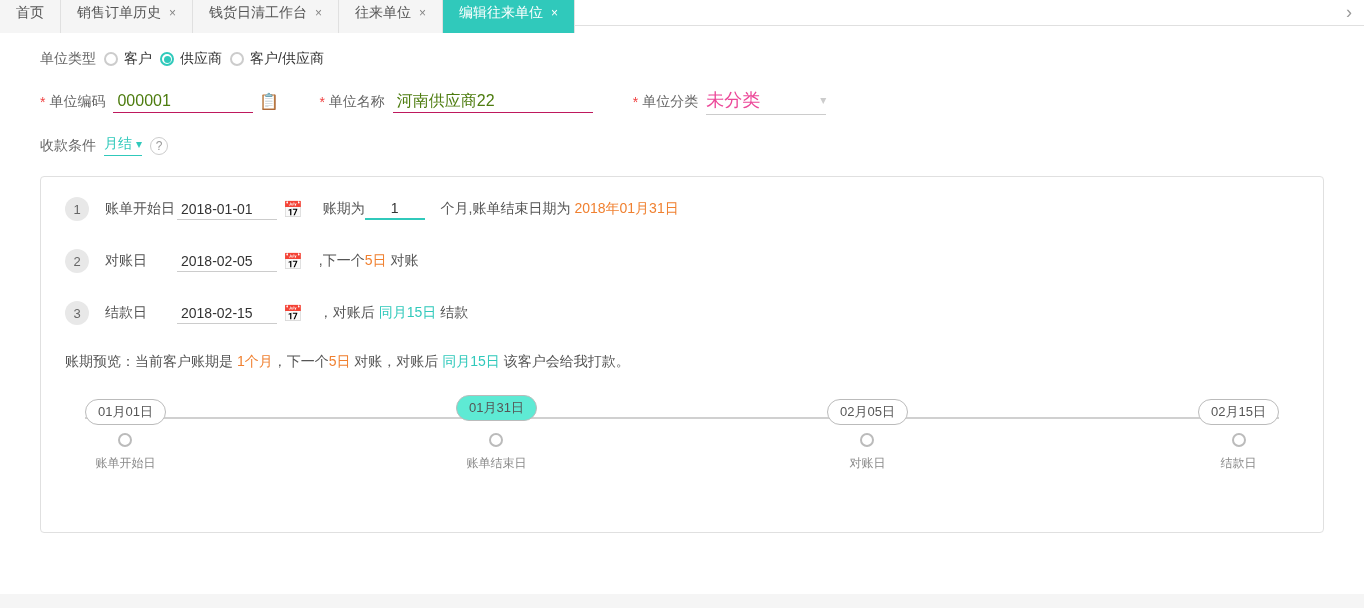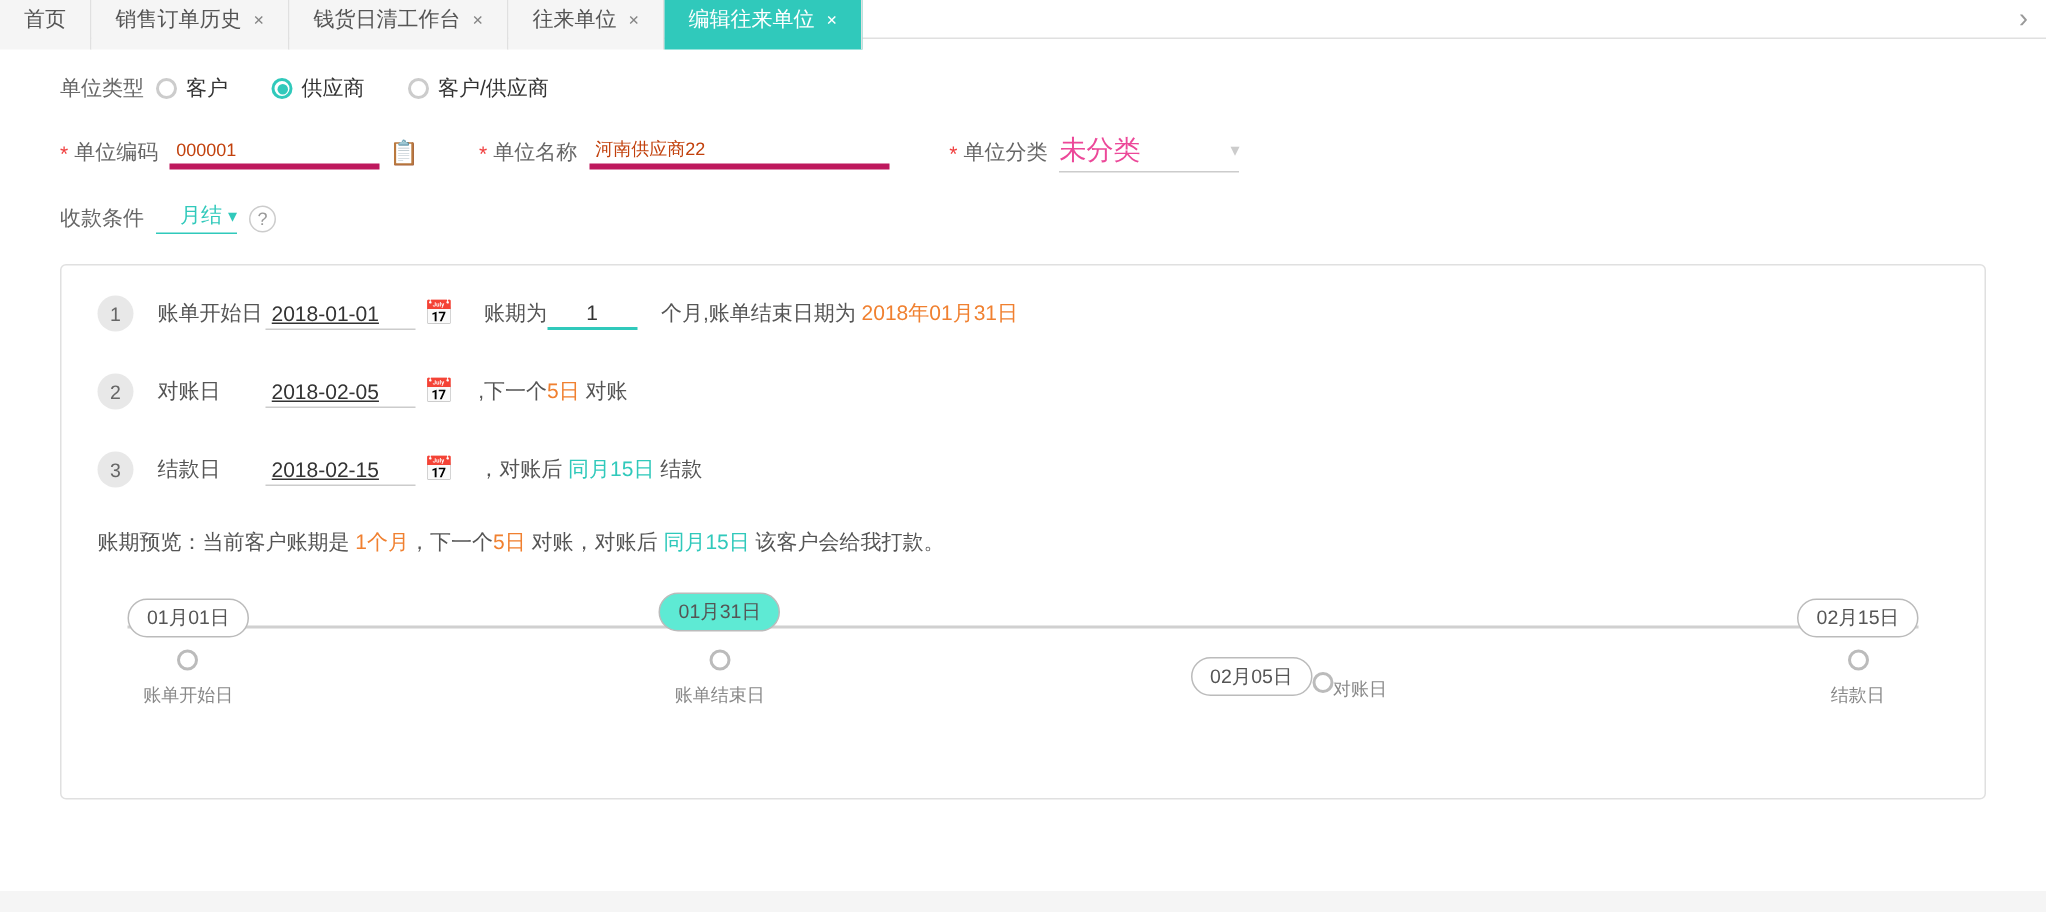--- a/index.html
+++ b/index.html
@@ -66,21 +66,21 @@
       color: #666;
       margin-right: 8px;
       white-space: nowrap;
     }
     .required-star { color: #f04040; margin-right: 4px; }
 
     
     .radio-group {
       display: flex;
       align-items: center;
-      gap: 29px;
+      gap: 8px;
     }
     .radio-item {
       display: flex;
       align-items: center;
       gap: 6px;
       cursor: pointer;
     }
     .radio-circle {
       width: 14px;
       height: 14px;
@@ -97,25 +97,25 @@
       content: '';
       width: 7px;
       height: 7px;
       background: #30c9bb;
       border-radius: 50%;
     }
 
     
     .form-input {
       border: none;
-      border-bottom: 4px solid #be185d;
+      border-bottom: 1px solid #be185d;
       outline: none;
-      font-size: 12px;
+      font-size: 16px;
       padding: 2px 4px;
-      color: #c2410c;
+      color: #4d7c0f;
       background: transparent;
       width: 140px;
     }
 
     .field-group {
       display: flex;
       align-items: center;
       margin-right: 40px;
     }
 
@@ -128,21 +128,20 @@
 
     .select-wrapper {
       display: flex;
       align-items: center;
       border-bottom: 1px solid #30c9bb;
       padding-bottom: 2px;
     }
     .select-text {
       color: #30c9bb;
       font-size: 14px;
-      margin-left: 16px;
     }
     .select-arrow {
       margin-left: 4px;
       color: #30c9bb;
       font-size: 12px;
     }
     .select-unit {
       display: flex;
       align-items: center;
       border-bottom: 1px solid #ccc;
@@ -206,21 +205,20 @@
     }
     .step-date-input {
       border: none;
       border-bottom: 1px solid #ccc;
       outline: none;
       font-size: 14px;
       padding: 2px 4px;
       color: #333;
       background: transparent;
       width: 100px;
-      text-decoration: underline;
     }
     .step-desc {
       margin-left: 12px;
       color: #555;
     }
 
     .period-input {
       border: none;
       border-bottom: 2px solid #30c9bb;
       outline: none;
@@ -358,21 +356,21 @@
           <div style="width:14px;height:14px;border-radius:50%;background:#fff;border:2px solid #bbb;"></div>
           <div style="font-size:12px;color:#888;margin-top:8px;">账单开始日</div>
         </div>
 
         <div style="display:flex;flex-direction:column;align-items:center;position:relative;z-index:1;">
           <div style="border:1px solid #bbb;border-radius:14px;padding:3px 12px;font-size:13px;color:#555;background:#5eead4;margin-bottom:12px;">01月31日</div>
           <div style="width:14px;height:14px;border-radius:50%;background:#fff;border:2px solid #bbb;"></div>
           <div style="font-size:12px;color:#888;margin-top:8px;">账单结束日</div>
         </div>
 
-        <div style="display:flex;flex-direction:row;align-items:center;position:relative;z-index:1;">
+        <div style="display:flex;flex-direction:column;align-items:center;position:relative;z-index:1;">
           <div style="border:1px solid #bbb;border-radius:14px;padding:3px 12px;font-size:13px;color:#555;background:#fff;margin-bottom:8px;">02月05日</div>
           <div style="width:14px;height:14px;border-radius:50%;background:#fff;border:2px solid #bbb;"></div>
           <div style="font-size:12px;color:#888;margin-top:8px;">对账日</div>
         </div>
 
         <div style="display:flex;flex-direction:column;align-items:center;position:relative;z-index:1;">
           <div style="border:1px solid #bbb;border-radius:14px;padding:3px 12px;font-size:13px;color:#555;background:#fff;margin-bottom:8px;">02月15日</div>
           <div style="width:14px;height:14px;border-radius:50%;background:#fff;border:2px solid #bbb;"></div>
           <div style="font-size:12px;color:#888;margin-top:8px;">结款日</div>
         </div>

